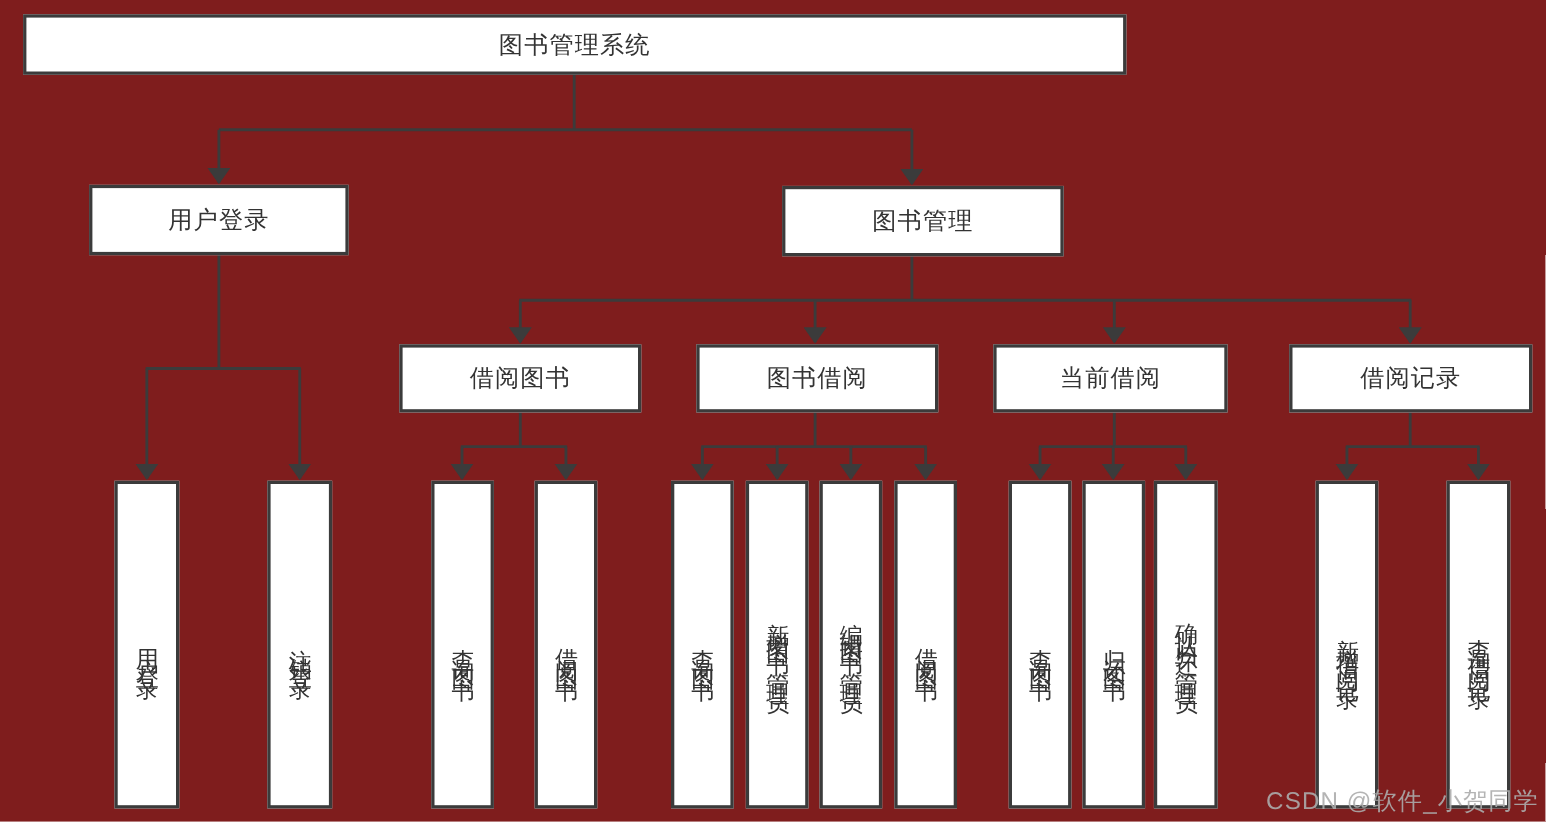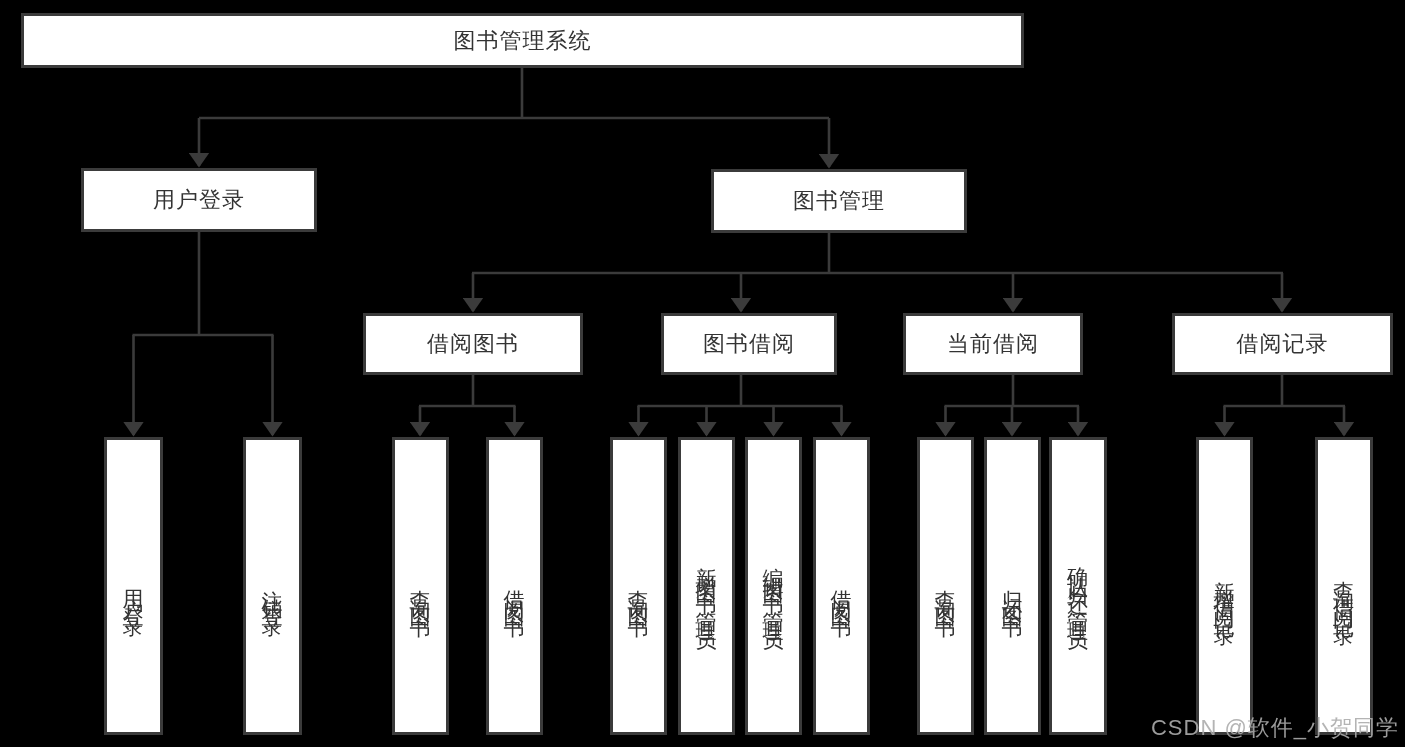--- a/index.html
+++ b/index.html
@@ -5,21 +5,21 @@
   html, body {
     margin: 0;
     padding: 0;
     background: #ffffff;
     font-family: "Liberation Sans", sans-serif;
   }
   .canvas {
     position: relative;
     width: 1405px;
     height: 747px;
-    background: #000000;
+    background: #7f1d1d;
     overflow: hidden;
   }
   .connectors {
     position: absolute;
     left: 0;
     top: 0;
     width: 1405px;
     height: 747px;
   }
   .node {
@@ -118,24 +118,24 @@
   <div class="node" style="left:81px; top:168px; width:236px; height:64px;">
     <span>用户登录</span>
   </div>
   <div class="node" style="left:711px; top:169px; width:256px; height:64px;">
     <span>图书管理</span>
   </div>
 
   <div class="node" style="left:363px; top:313px; width:220px; height:62px;">
     <span>借阅图书</span>
   </div>
-  <div class="node" style="left:633px; top:313px; width:176px; height:62px;margin-left:28px;">
+  <div class="node" style="left:633px; top:313px; width:220px; height:62px;">
     <span>图书借阅</span>
   </div>
-  <div class="node" style="left:903px; top:313px; width:180px; height:62px;">
+  <div class="node" style="left:903px; top:313px; width:213px; height:62px;">
     <span>当前借阅</span>
   </div>
   <div class="node" style="left:1172px; top:313px; width:221px; height:62px;">
     <span>借阅记录</span>
   </div>
 
   <div class="node leaf" style="left:104px; top:437px; width:59px; height:298px;">
     <span class="vtext">用户登录</span>
   </div>
   <div class="node leaf" style="left:243px; top:437px; width:59px; height:298px;">

